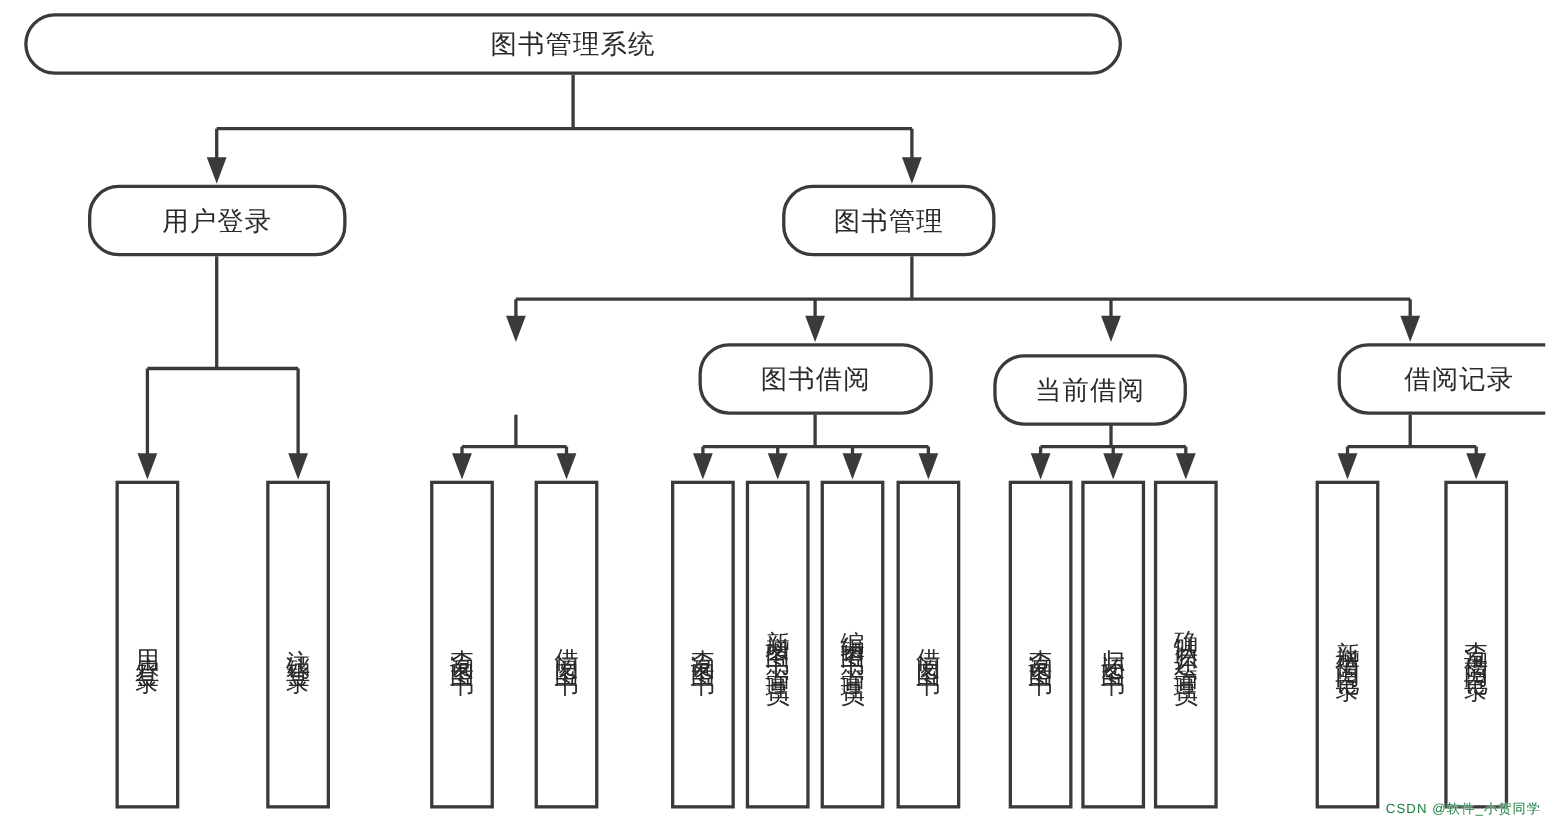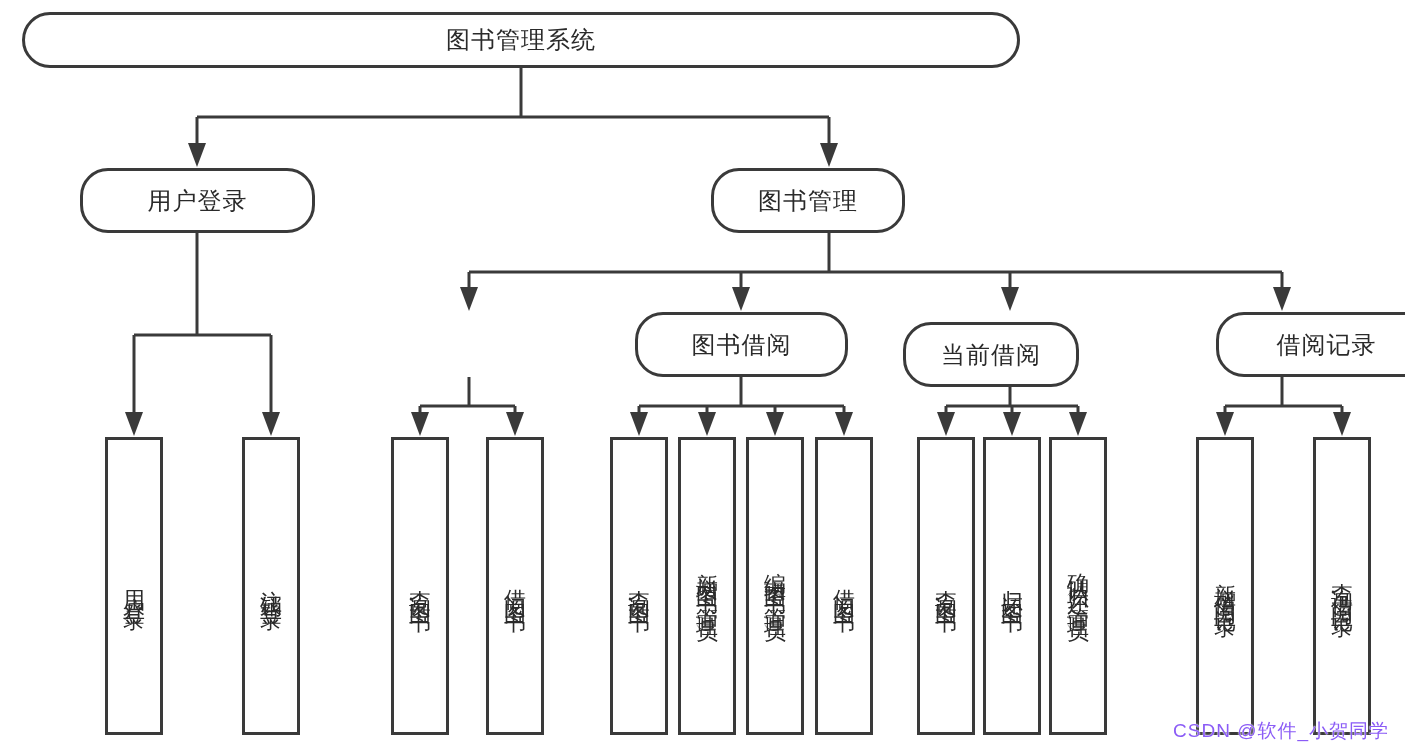--- a/index.html
+++ b/index.html
@@ -46,25 +46,25 @@
   .vtext {
     writing-mode: vertical-rl;
     text-orientation: mixed;
     font-size: 22px;
     letter-spacing: 7px;
     line-height: 1;
     color: #2a2a2a;
   }
   .watermark {
     position: absolute;
-    right: 16px;
+    right: 4px;
     bottom: 3px;
-    font-size: 19px;
+    font-size: 12px;
     letter-spacing: 1px;
-    color: #8b5cf6;
+    color: #15803d;
     text-shadow: 0 0 2px #ffffff, 0 0 1px #ffffff;
     white-space: nowrap;
   }
 </style>
 </head>
 <body>
 
 <div id="canvas">
 
   <svg id="wires" viewBox="0 0 1405 747" xmlns="http://www.w3.org/2000/svg">

